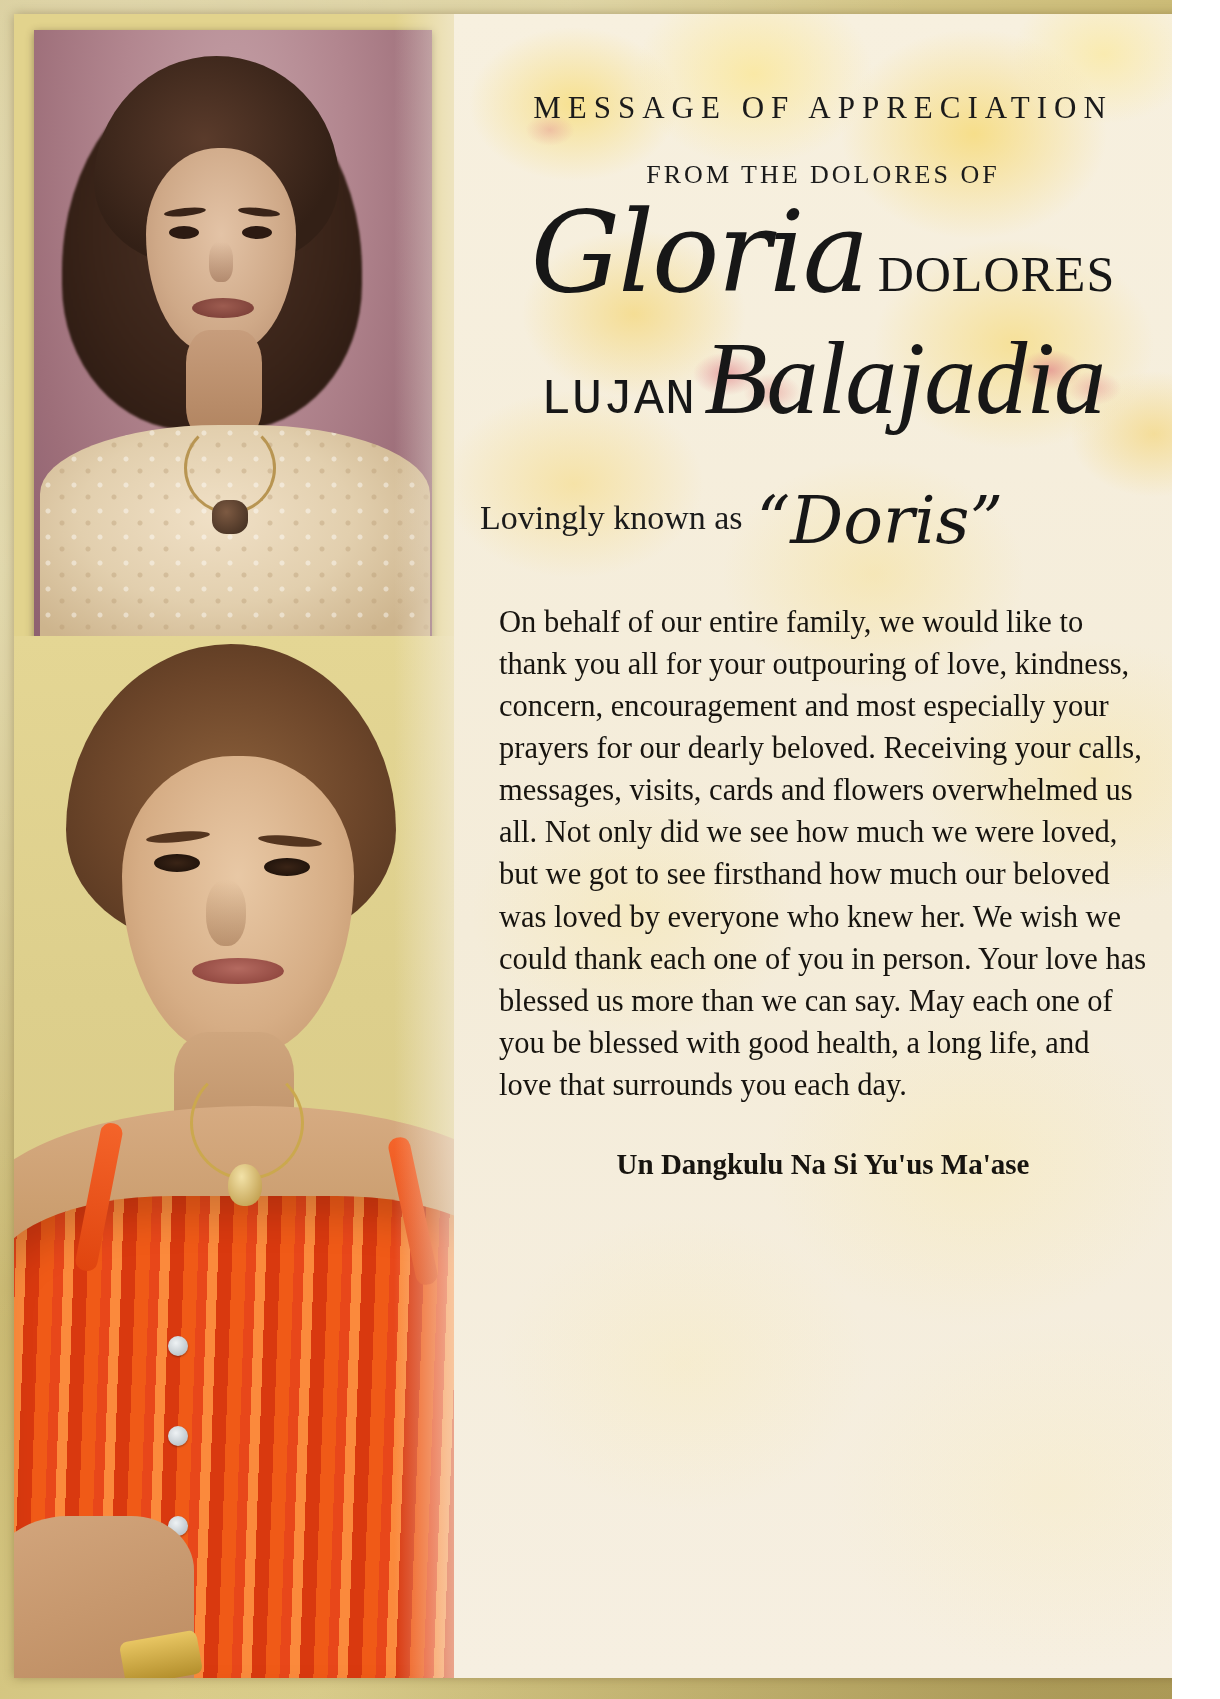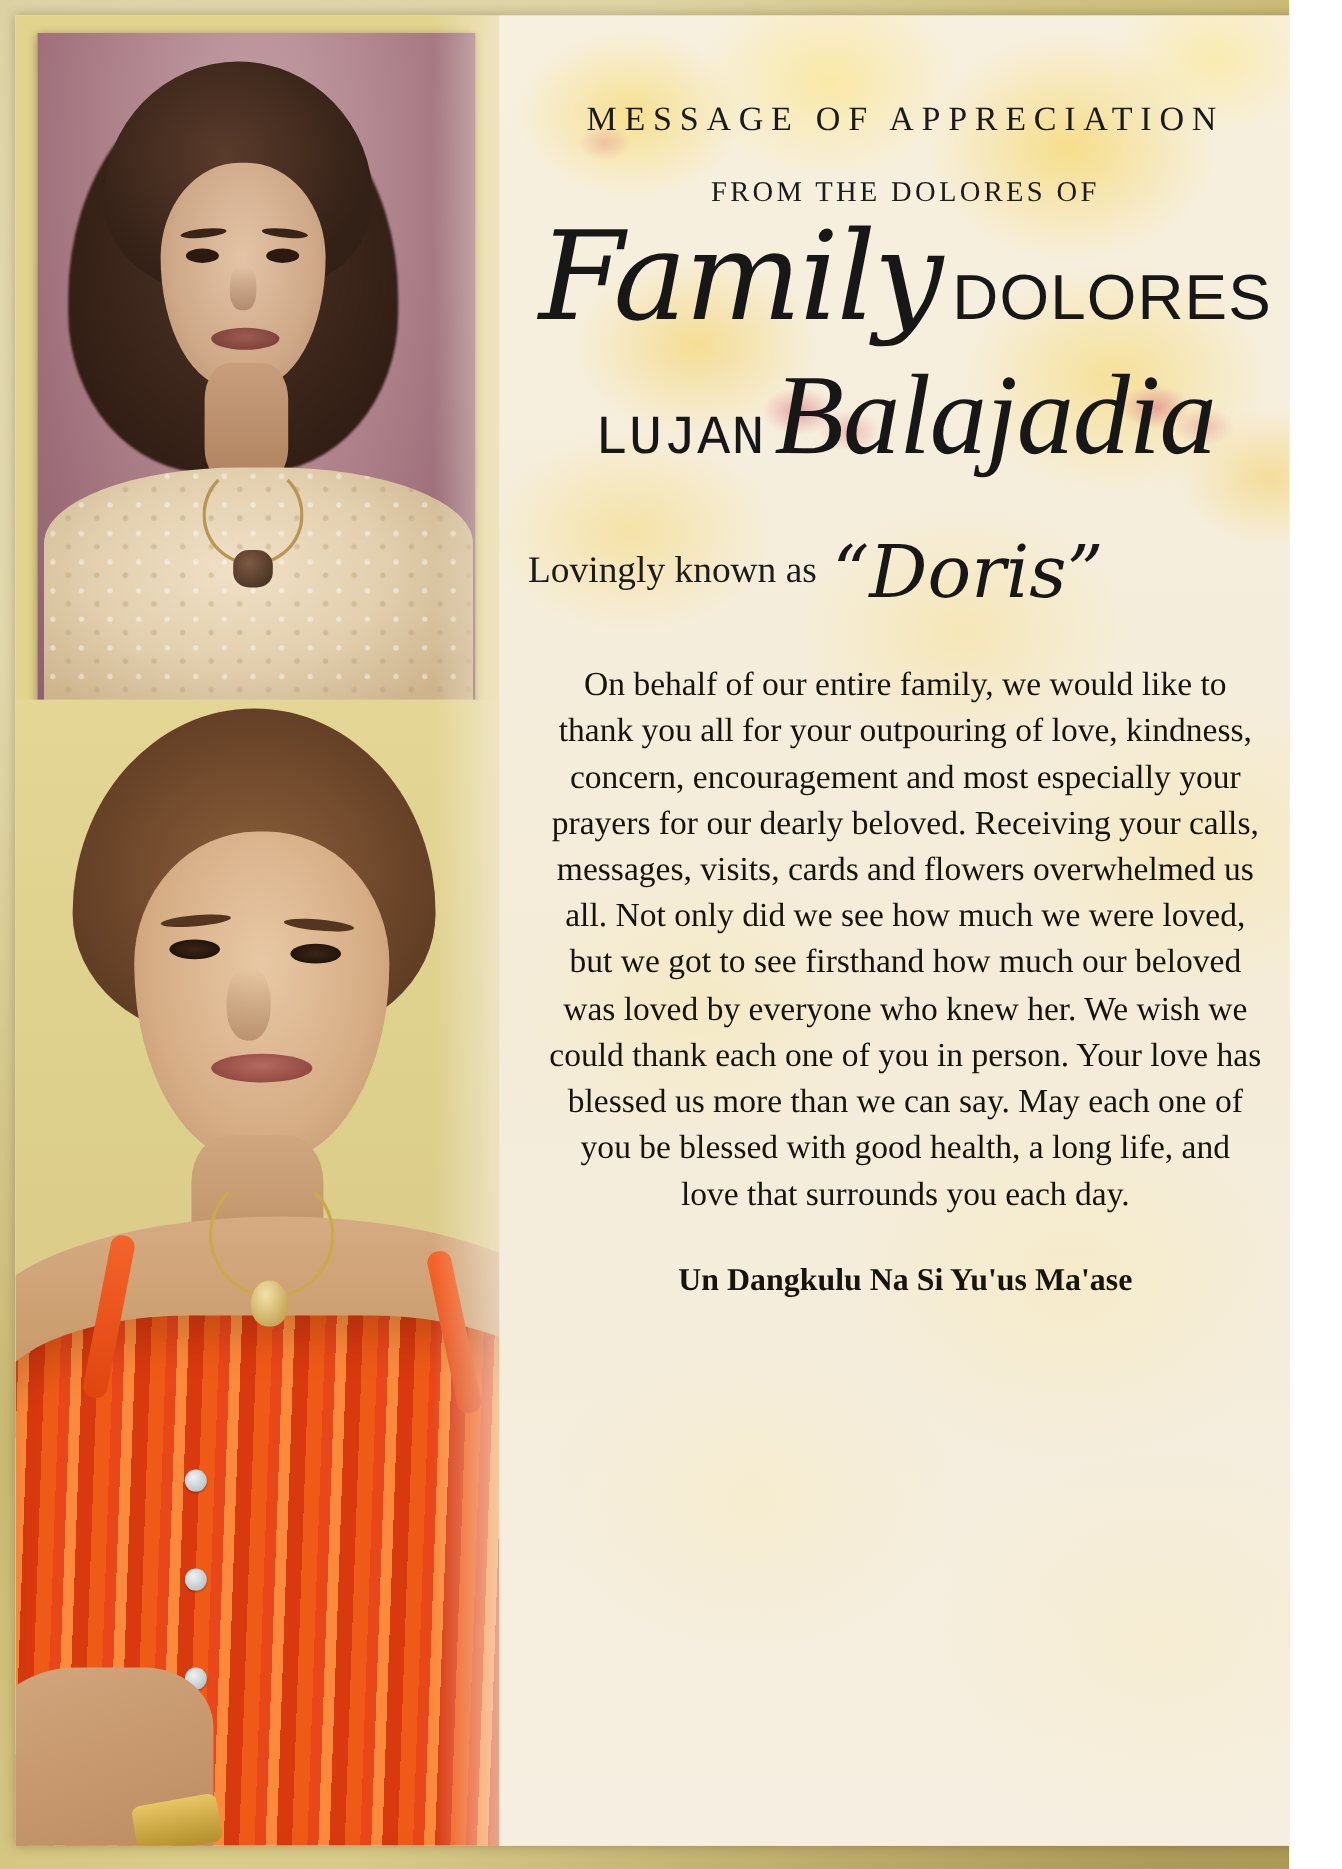--- a/index.html
+++ b/index.html
@@ -377,22 +377,22 @@
   }
   .script-first {
     font-family: "DejaVu Serif", serif;
     font-style: italic;
     font-size: 112px;
     color: #171717;
     letter-spacing: -2px;
     vertical-align: baseline;
   }
   .caps-mid {
-    font-family: Liberation Sans, sans-serif;
-    font-size: 58px;
+    font-family: Liberation Serif, serif;
+    font-size: 50px;
     letter-spacing: 1px;
     color: #171717;
     margin-left: 10px;
   }
 
   .name-line2 {
     margin-top: 18px;
     text-align: center;
     white-space: nowrap;
     line-height: 1;
@@ -427,21 +427,20 @@
     font-family: "DejaVu Serif", serif;
     font-style: italic;
     font-size: 66px;
     color: #171717;
     margin-left: 14px;
   }
 
   .body-text {
     margin: 42px auto 0 auto;
     width: 648px;
-    text-align: center;
     font-family: "Liberation Serif", serif;
     font-size: 30.5px;
     line-height: 1.38;
     color: #17140f;
   }
 
   .closing {
     margin: 38px auto 0 auto;
     width: 648px;
     text-align: center;
@@ -510,21 +509,21 @@
     <div class="right-col">
       <div class="orchids"></div>
       <div class="orchid-pink"></div>
 
       <div class="right-inner">
         <div class="title-appreciation">MESSAGE OF APPRECIATION</div>
 
         <div class="from-family">FROM THE DOLORES OF</div>
 
         <div class="name-line1">
-          <span class="script-first">Family</span><span class="caps-mid">DOLORES</span>
+          <span class="script-first">Gloria</span><span class="caps-mid">DOLORES</span>
         </div>
 
         <div class="name-line2">
           <span class="caps-lujan">LUJAN</span><span class="script-last">Balajadia</span>
         </div>
 
         <div class="nickname-row">
           <span class="nickname-label">Lovingly known as</span><span class="nickname-script">“Doris”</span>
         </div>
 

